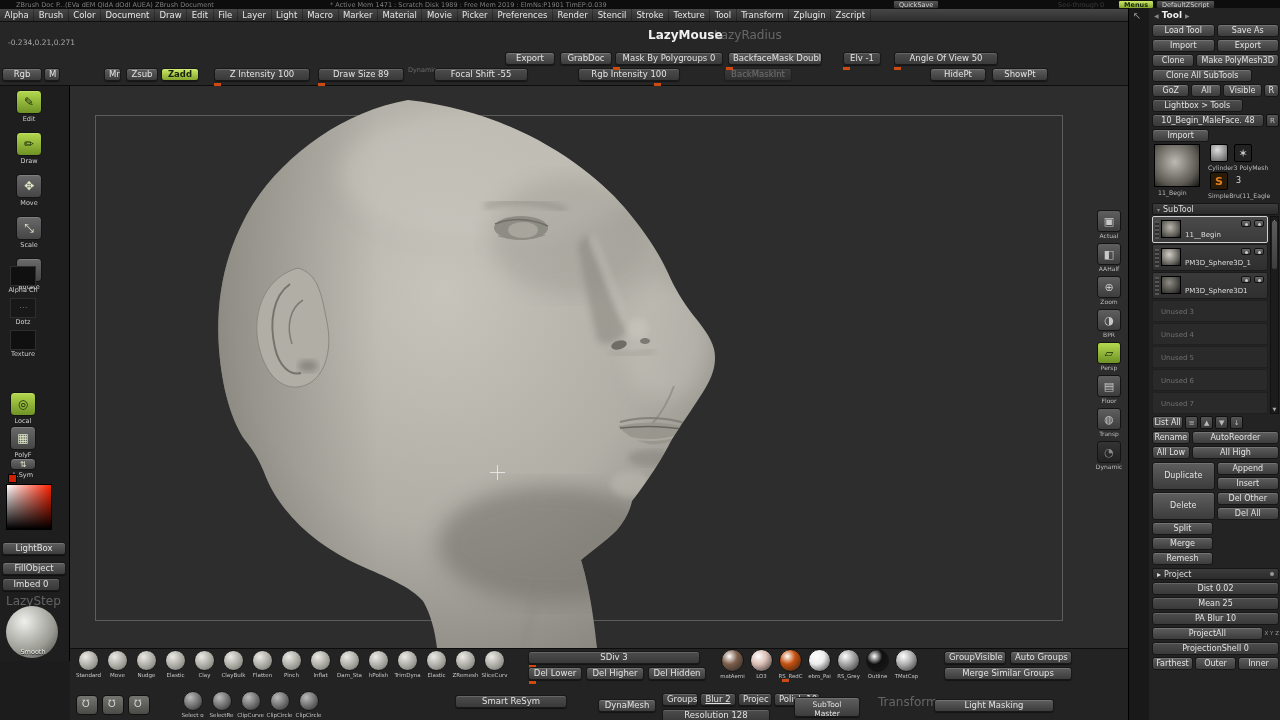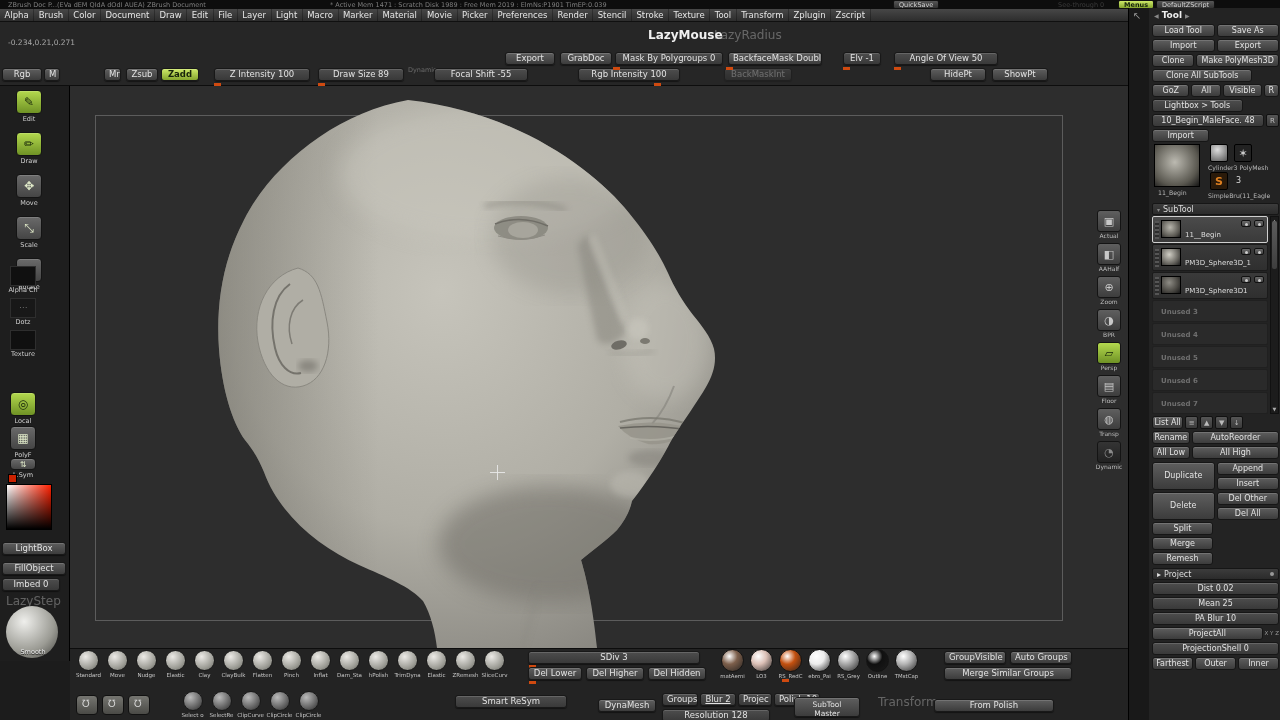--- a/index.html
+++ b/index.html
@@ -101,21 +101,21 @@
   .st-row.selected { border-color:#cfcfcf; background:linear-gradient(#4b4b4b,#3a3a3a); }
   .st-row.dim { height:22px; background:#2a2a2a; border-color:#202020; opacity:1; }
   .st-grip { position:absolute; left:2px; top:4px; width:4px; height:18px;
        background:repeating-linear-gradient(#555 0 2px, #2c2c2c 2px 4px); }
   .st-thumb { position:absolute; left:8px; top:3px; width:20px; height:18px; background:#101010;
        border:1px solid #000; }
   .thumb-head .st-thumb { background:radial-gradient(circle at 45% 40%, #b8b6ad, #56544e 70%, #1a1a1a); }
   .thumb-sphere .st-thumb { background:radial-gradient(circle at 40% 35%, #d0cec5, #6a6862 60%, #1c1c1c); }
   .thumb-sphere2 .st-thumb { background:radial-gradient(circle at 40% 35%, #8e8c85, #4a4843 60%, #161616); }
   .st-name { position:absolute; left:32px; bottom:3px; font-size:7px; color:#ddd; }
-  .st-row.dim .st-name { left:8px; top:7px; color:#6f6f6f;font-weight:bold; }
+  .st-row.dim .st-name { left:8px; top:7px; color:#6f6f6f; }
   .st-eye { position:absolute; top:3px; width:10px; height:7px; border-radius:2px;
        background:linear-gradient(#6a6a6a,#444); border:1px solid #111; }
   .st-eye::after { content:""; position:absolute; left:3px; top:2px; width:3px; height:3px;
        border-radius:50%; background:#ccc; }
   .st-eye.e1 { right:16px; } .st-eye.e2 { right:3px; }
   #st-scroll { position:absolute; right:0; top:0; bottom:0; width:9px; background:#1c1c1c;
        border:1px solid #111; }
   #st-scroll .thumbp { position:absolute; left:1px; top:4px; width:5px; height:48px;
        background:linear-gradient(#5c5c5c,#3e3e3e); border-radius:2px; }
   #st-scroll .sarr { position:absolute; left:0; width:7px; height:8px; font-size:5px; line-height:8px;
@@ -144,21 +144,21 @@
   .sqthumb { width:22px; height:20px; border-radius:4px; margin-right:4px;
        background:linear-gradient(#757570,#4a4a46); border:1px solid #111; position:relative; }
   .sqthumb::after { content:"ᘮ"; position:absolute; left:5px; top:2px; font-size:10px; color:#ddd; }
 </style>
 </head>
 <body>
 
 <div id="app">
 
   <div id="titlebar">
-    <span class="t" style="left:8px">ZBrush Doc P...(EVa dEM QIdA dOdI AUEA)      ZBrush Document</span>
+    <span class="t" style="left:16px">ZBrush Doc P...(EVa dEM QIdA dOdI AUEA)      ZBrush Document</span>
     <span class="t" style="left:330px">* Active Mem 1471 : Scratch Disk 1989 : Free Mem 2019 : ElmNs:P1901     TimEP:0.039</span>
     <span class="tinybtn" style="left:893px">QuickSave</span>
     <span class="t dim" style="left:1058px">See-through 0</span>
     <span class="tinybtn green" style="left:1118px;background:linear-gradient(#cde968,#85a52e)">Menus</span>
     <span class="tinybtn" style="left:1156px">DefaultZScript</span>
   </div>
 
   <div id="menubar">
 
       <div class="menu-item">Alpha</div>
@@ -802,16 +802,16 @@
 
         <div class="b sl" style="position: static; width: 34px;">Projec</div>
 
         <div class="b sl" style="position: static; width: 46px;">Polish 10</div>
 
     </div>
     <div class="b sl" style="left:592px;top:60px;width:108px">Resolution 128</div>
 
     <div class="b" style="left:724px;top:48px;width:66px;height:20px;white-space:normal;line-height:9px;font-size:7.5px;padding-top:2px">SubTool Master</div>
     <span class="lbl dim" style="left:808px;top:46px">Transform</span>
-    <div class="b" style="left:864px;top:50px;width:120px">From Polish</div>
+    <div class="b" style="left:864px;top:50px;width:120px">Light Masking</div>
   </div>
 
 </div>
 
 </body></html>

